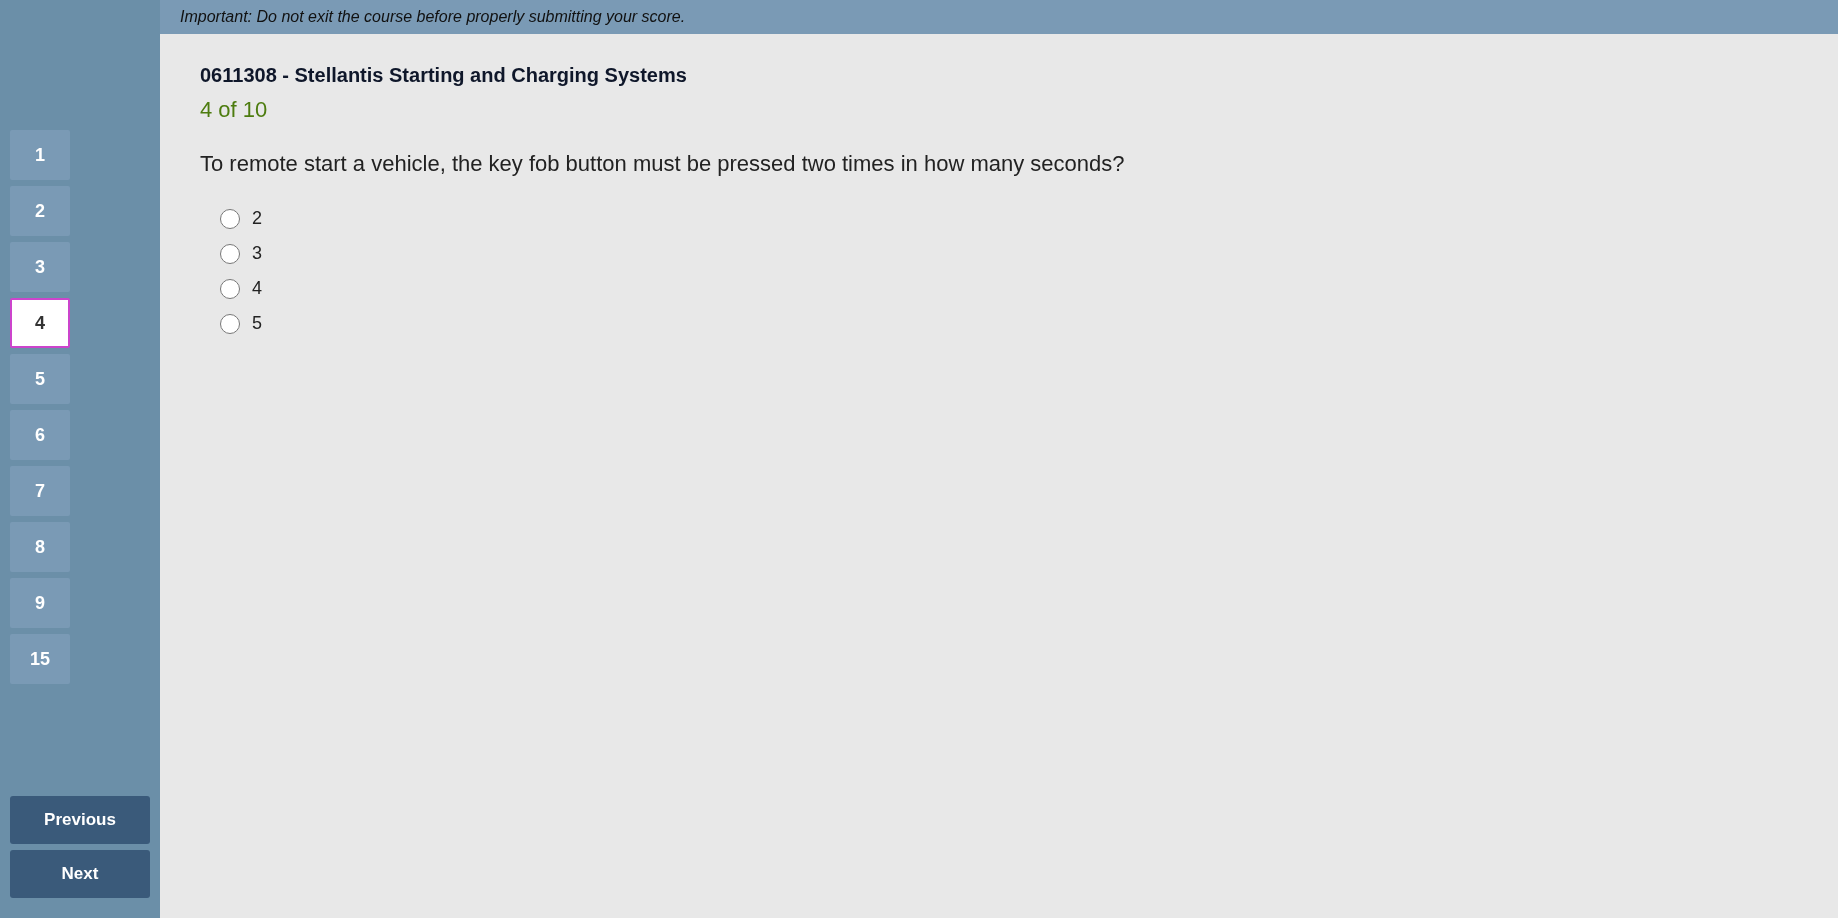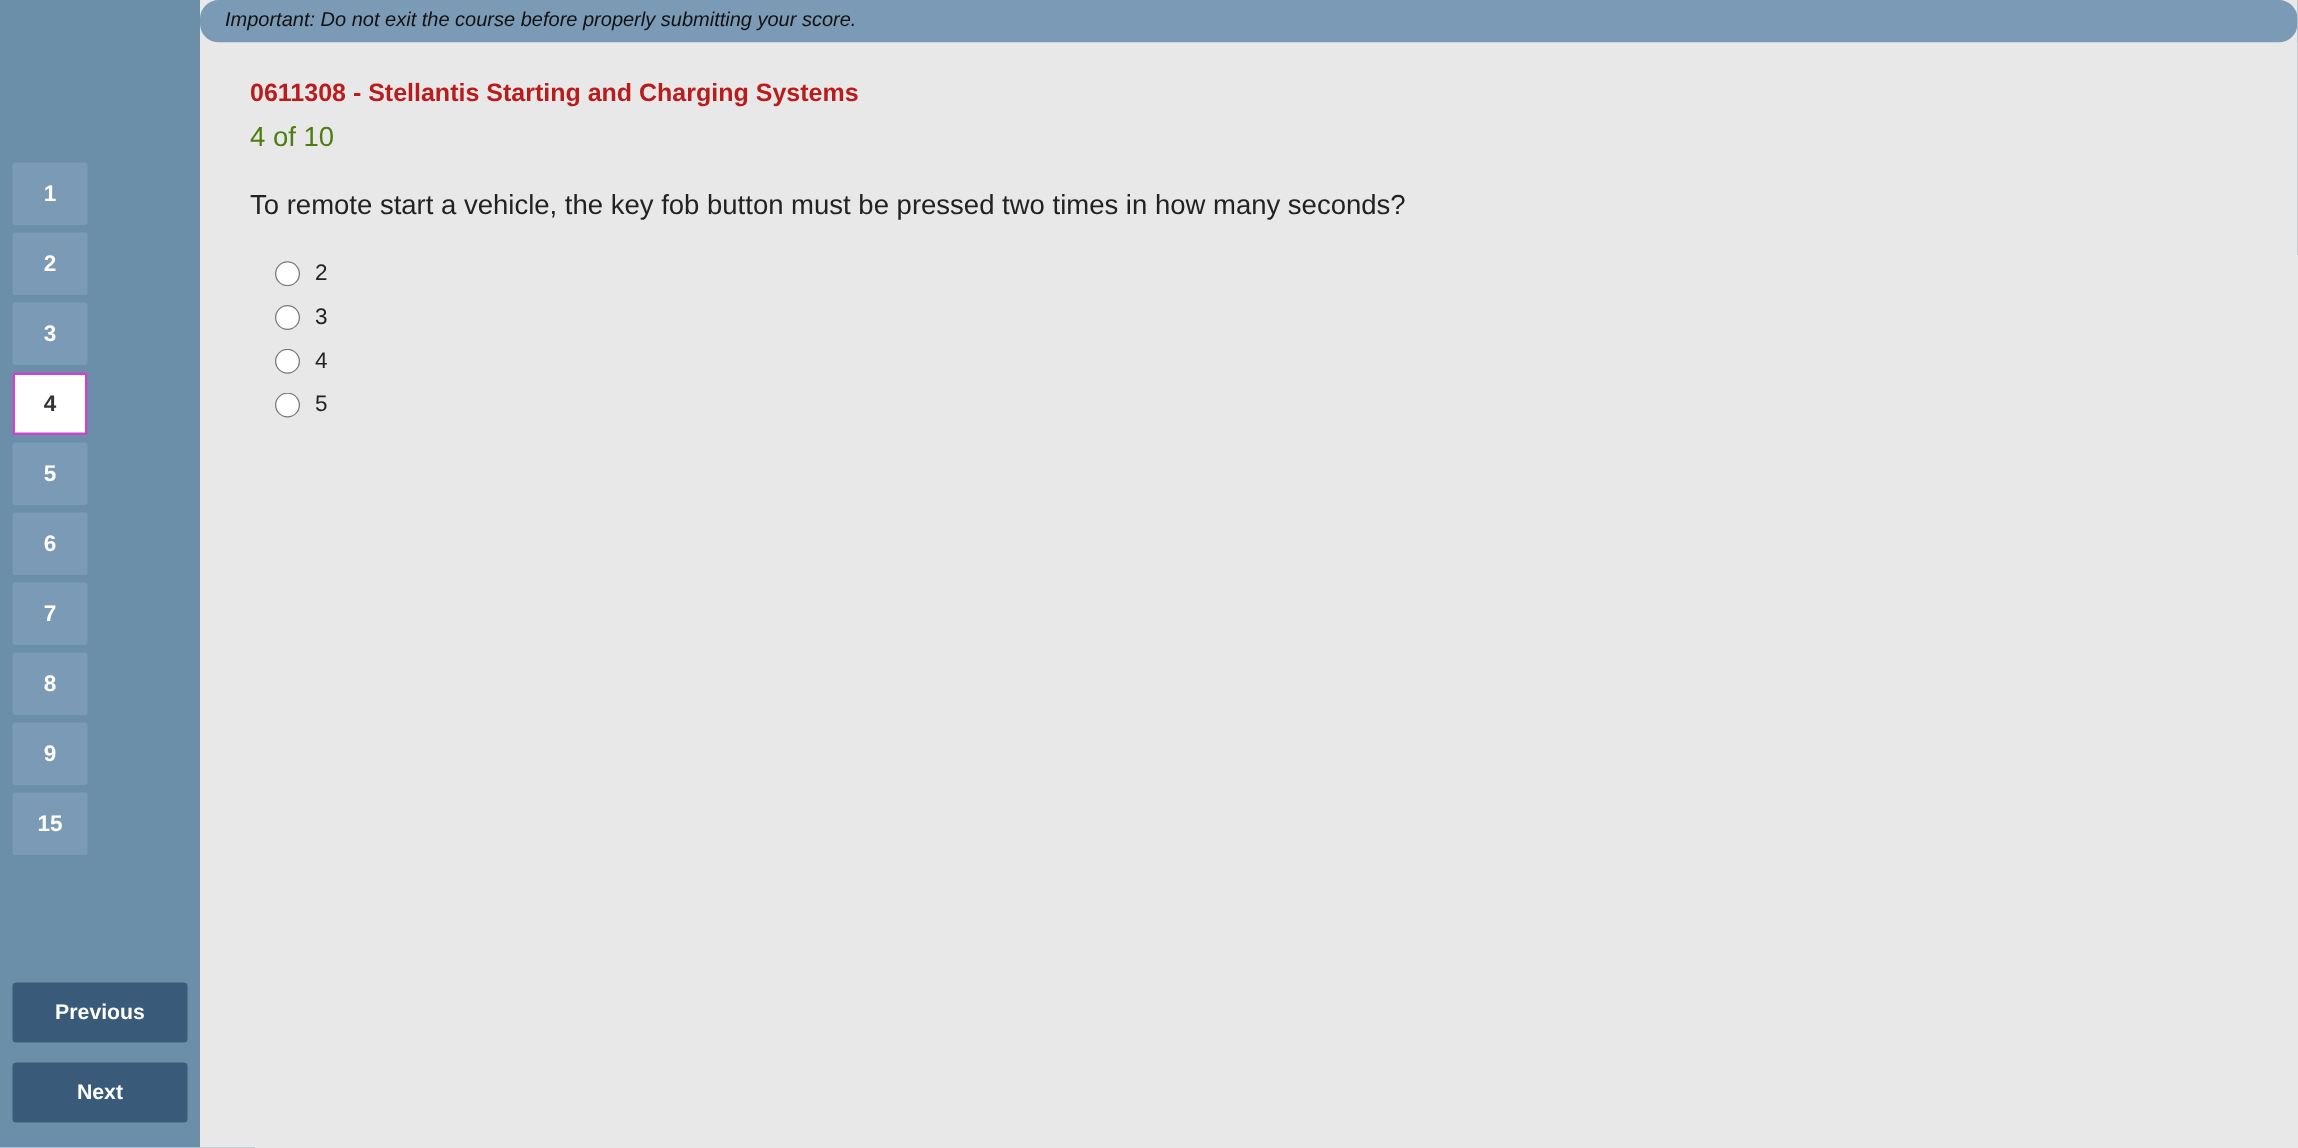--- a/index.html
+++ b/index.html
@@ -50,21 +50,21 @@
       color: #333;
       border: 2px solid #cc44cc;
     }
 
     .nav-buttons {
       position: absolute;
       bottom: 20px;
       left: 10px;
       display: flex;
       flex-direction: column;
-      gap: 16px;
+      gap: 6px;
       width: 140px;
     }
 
     .nav-btn {
       width: 140px;
       height: 48px;
       background: #3a5a7a;
       color: white;
       font-size: 17px;
       font-weight: bold;
@@ -82,34 +82,33 @@
       display: flex;
       flex-direction: column;
     }
 
     .top-notice {
       background: #7a9ab5;
       padding: 8px 20px;
       font-style: italic;
       font-size: 16px;
       color: #111;
-      border-radius: 15px;
     }
 
     .content-area {
       flex: 1;
       background: #e8e8e8;
       padding: 30px 40px;
     }
 
     .course-title {
       font-size: 20px;
       font-weight: bold;
       margin-bottom: 10px;
-      color: #b91c1c;
+      color: #0f172a;
     }
 
     .question-counter {
       font-size: 22px;
       margin-bottom: 24px;
       color: #4d7c0f;
     }
 
     .question-text {
       font-size: 22px;

